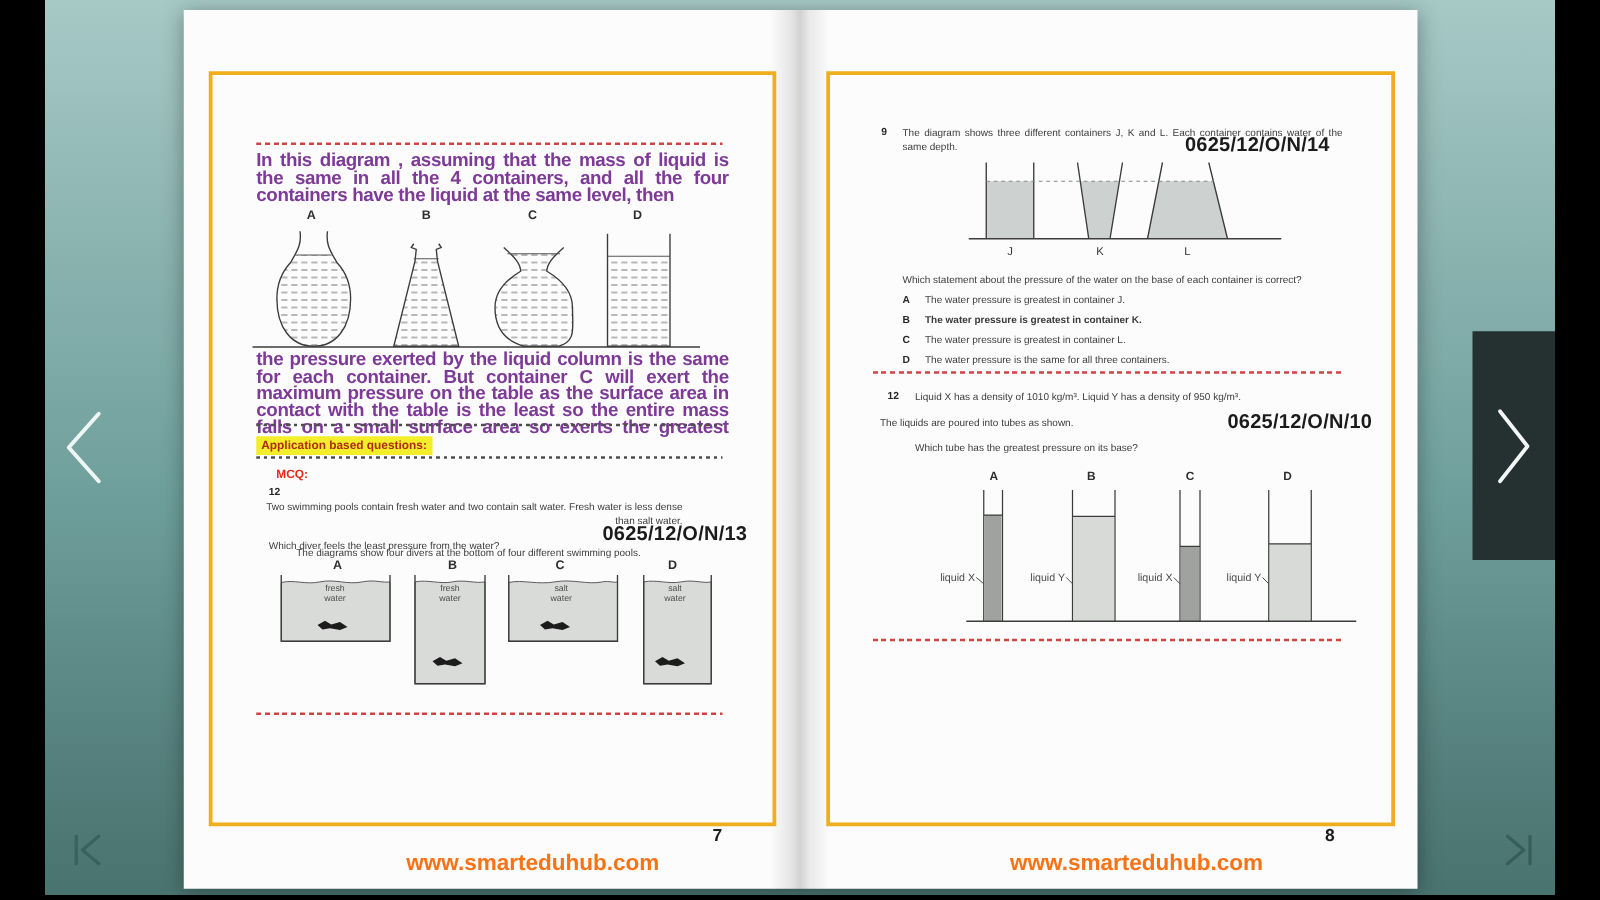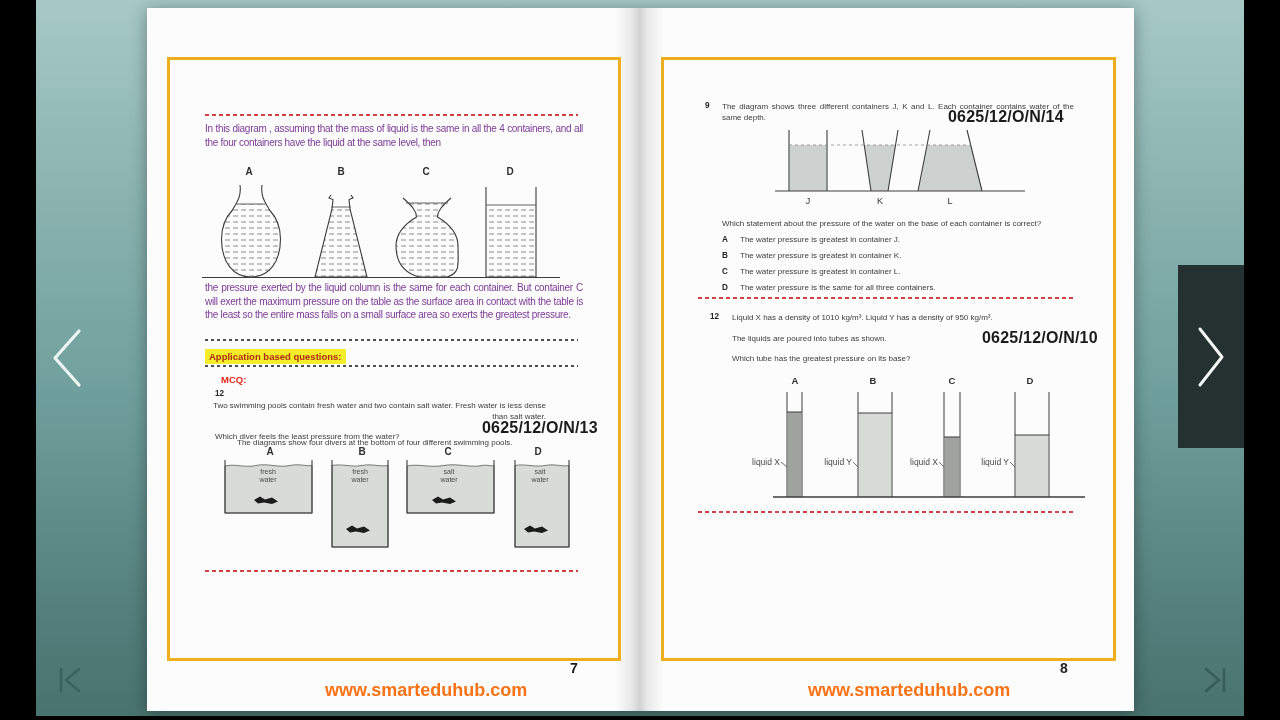--- a/index.html
+++ b/index.html
@@ -16,21 +16,21 @@
     left:147px;top:8px;width:987px;height:703px;background:#fcfcfc;
     box-shadow:0 2px 16px rgba(0,0,0,.35);
   }
   .spine{
     left:616px;top:8px;width:48px;height:703px;
     background:linear-gradient(90deg,rgba(0,0,0,0) 0%,rgba(0,0,0,.09) 35%,rgba(0,0,0,.17) 50%,rgba(0,0,0,.08) 65%,rgba(0,0,0,0) 100%);
   }
   .frame{border:3px solid #efae1e;background:transparent;}
   .dash-red{height:2px;background:repeating-linear-gradient(90deg,#cf4343 0 4px,transparent 4px 7px);}
   .dash-dot{height:2px;background:repeating-linear-gradient(90deg,#4f4f4f 0 3px,transparent 3px 6px);}
-  .purple{color:#7d3a96;font-weight:normal;font-size:10px;letter-spacing:-0.3px;line-height:14px;text-align:justify;}
+  .purple{color:#7d3a96;font-weight:bold;font-size:15px;letter-spacing:-0.3px;line-height:14px;text-align:justify;}
   .body-txt{color:#3c3c3c;font-size:8px;line-height:11px;}
   .nowrap{white-space:nowrap;}
   .qnum{font-weight:bold;color:#262626;font-size:8.2px;}
   .code{font-weight:bold;color:#1b1b1b;font-size:16px;letter-spacing:.2px;}
   .hl{background:#f3ee29;color:#b02a12;font-weight:bold;font-size:9.5px;padding:2px 4px;}
   .mcq{color:#e5281b;font-weight:bold;font-size:9.5px;}
   .footer-site{font-size:18px;font-weight:600;color:#f97316;margin-top:20px;}
   .footer-page{font-size:14px;font-weight:600;color:#1d1d1d;}
   .wlabel{font-size:7px;line-height:8px;color:#4c4c4c;text-align:center;white-space:pre-line;}
   .opt-letter{font-weight:bold;color:#262626;font-size:8.2px;}
@@ -162,31 +162,31 @@
   <text x="38" y="79" text-anchor="middle" font-size="9" fill="#333">J</text>
   <text x="110" y="79" text-anchor="middle" font-size="9" fill="#333">K</text>
   <text x="180" y="79" text-anchor="middle" font-size="9" fill="#333">L</text>
 </svg>
 
 <div class="abs body-txt nowrap" style="left:722px;top:218px;">Which statement about the pressure of the water on the base of each container is correct?</div>
 
 <div class="abs opt-letter" style="left:722px;top:235px;">A</div>
 <div class="abs opt-text" style="left:740px;top:235px;">The water pressure is greatest in container J.</div>
 <div class="abs opt-letter" style="left:722px;top:251px;">B</div>
-<div class="abs opt-text" style="left:740px;top:251px;">The water pressure is greatest in container K.</div>
+<div class="abs opt-text" style="left:740px;top:251px;font-weight:bold;">The water pressure is greatest in container K.</div>
 <div class="abs opt-letter" style="left:722px;top:267px;">C</div>
 <div class="abs opt-text" style="left:740px;top:267px;">The water pressure is greatest in container L.</div>
 <div class="abs opt-letter" style="left:722px;top:283px;">D</div>
 <div class="abs opt-text" style="left:740px;top:283px;">The water pressure is the same for all three containers.</div>
 
 <div class="abs dash-red" style="left:698px;top:297px;width:375px;"></div>
 
 <div class="abs qnum" style="left:710px;top:312px;">12</div>
 <div class="abs body-txt nowrap" style="left:732px;top:312px;">Liquid X has a density of 1010 kg/m³. Liquid Y has a density of 950 kg/m³.</div>
-<div class="abs body-txt nowrap" style="left:732px;top:333px;">The liquids are poured into tubes as shown.</div>
+<div class="abs body-txt nowrap" style="left:704px;top:333px;">The liquids are poured into tubes as shown.</div>
 <div class="abs code" style="left:982px;top:329px;">0625/12/O/N/10</div>
 <div class="abs body-txt nowrap" style="left:732px;top:353px;">Which tube has the greatest pressure on its base?</div>
 
 <svg class="abs" style="left:740px;top:372px;" width="355" height="133" viewBox="0 0 355 133">
   <text x="55" y="12" text-anchor="middle" font-size="9.5" font-weight="bold" fill="#2e2e2e">A</text>
   <text x="133" y="12" text-anchor="middle" font-size="9.5" font-weight="bold" fill="#2e2e2e">B</text>
   <text x="212" y="12" text-anchor="middle" font-size="9.5" font-weight="bold" fill="#2e2e2e">C</text>
   <text x="290" y="12" text-anchor="middle" font-size="9.5" font-weight="bold" fill="#2e2e2e">D</text>
 
   <rect x="47.8" y="40" width="13.4" height="85" fill="#9fa29f"></rect>

